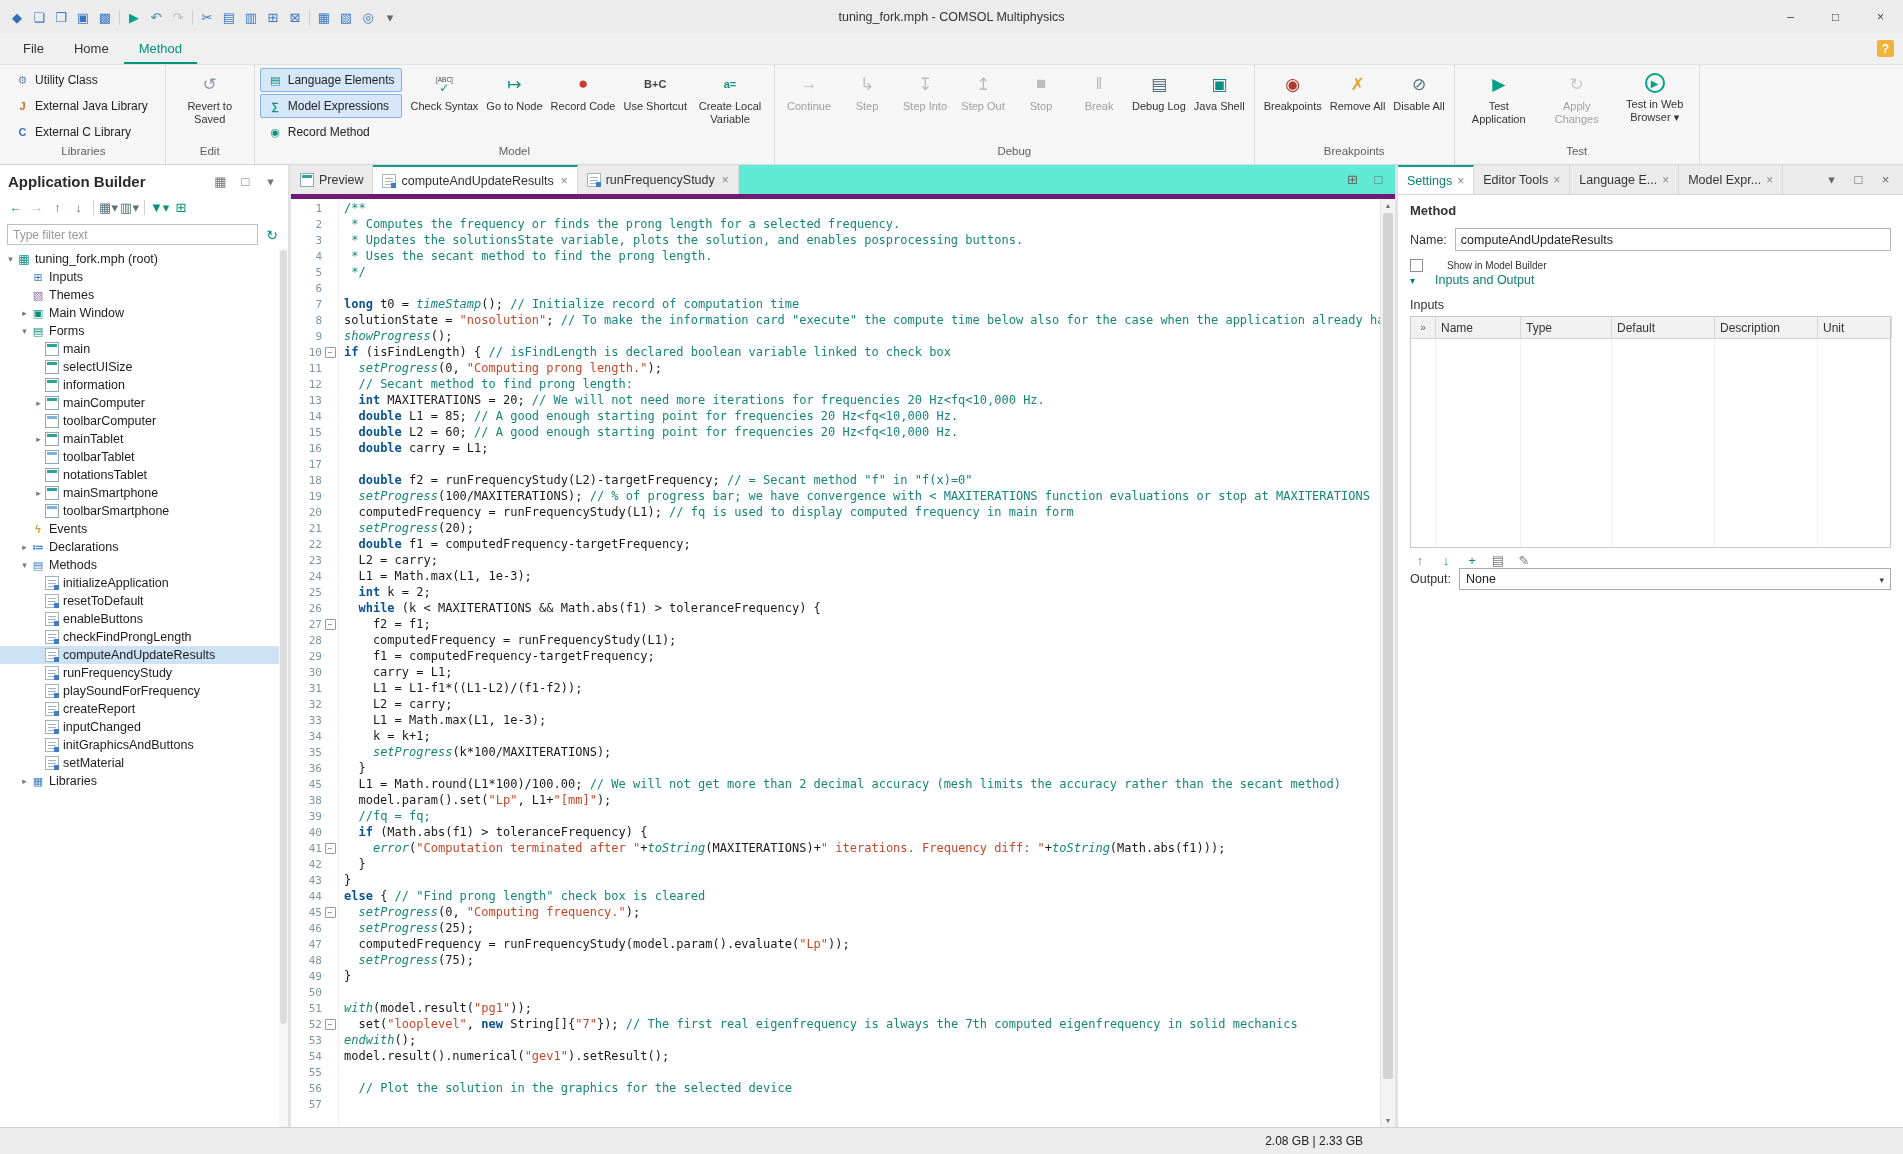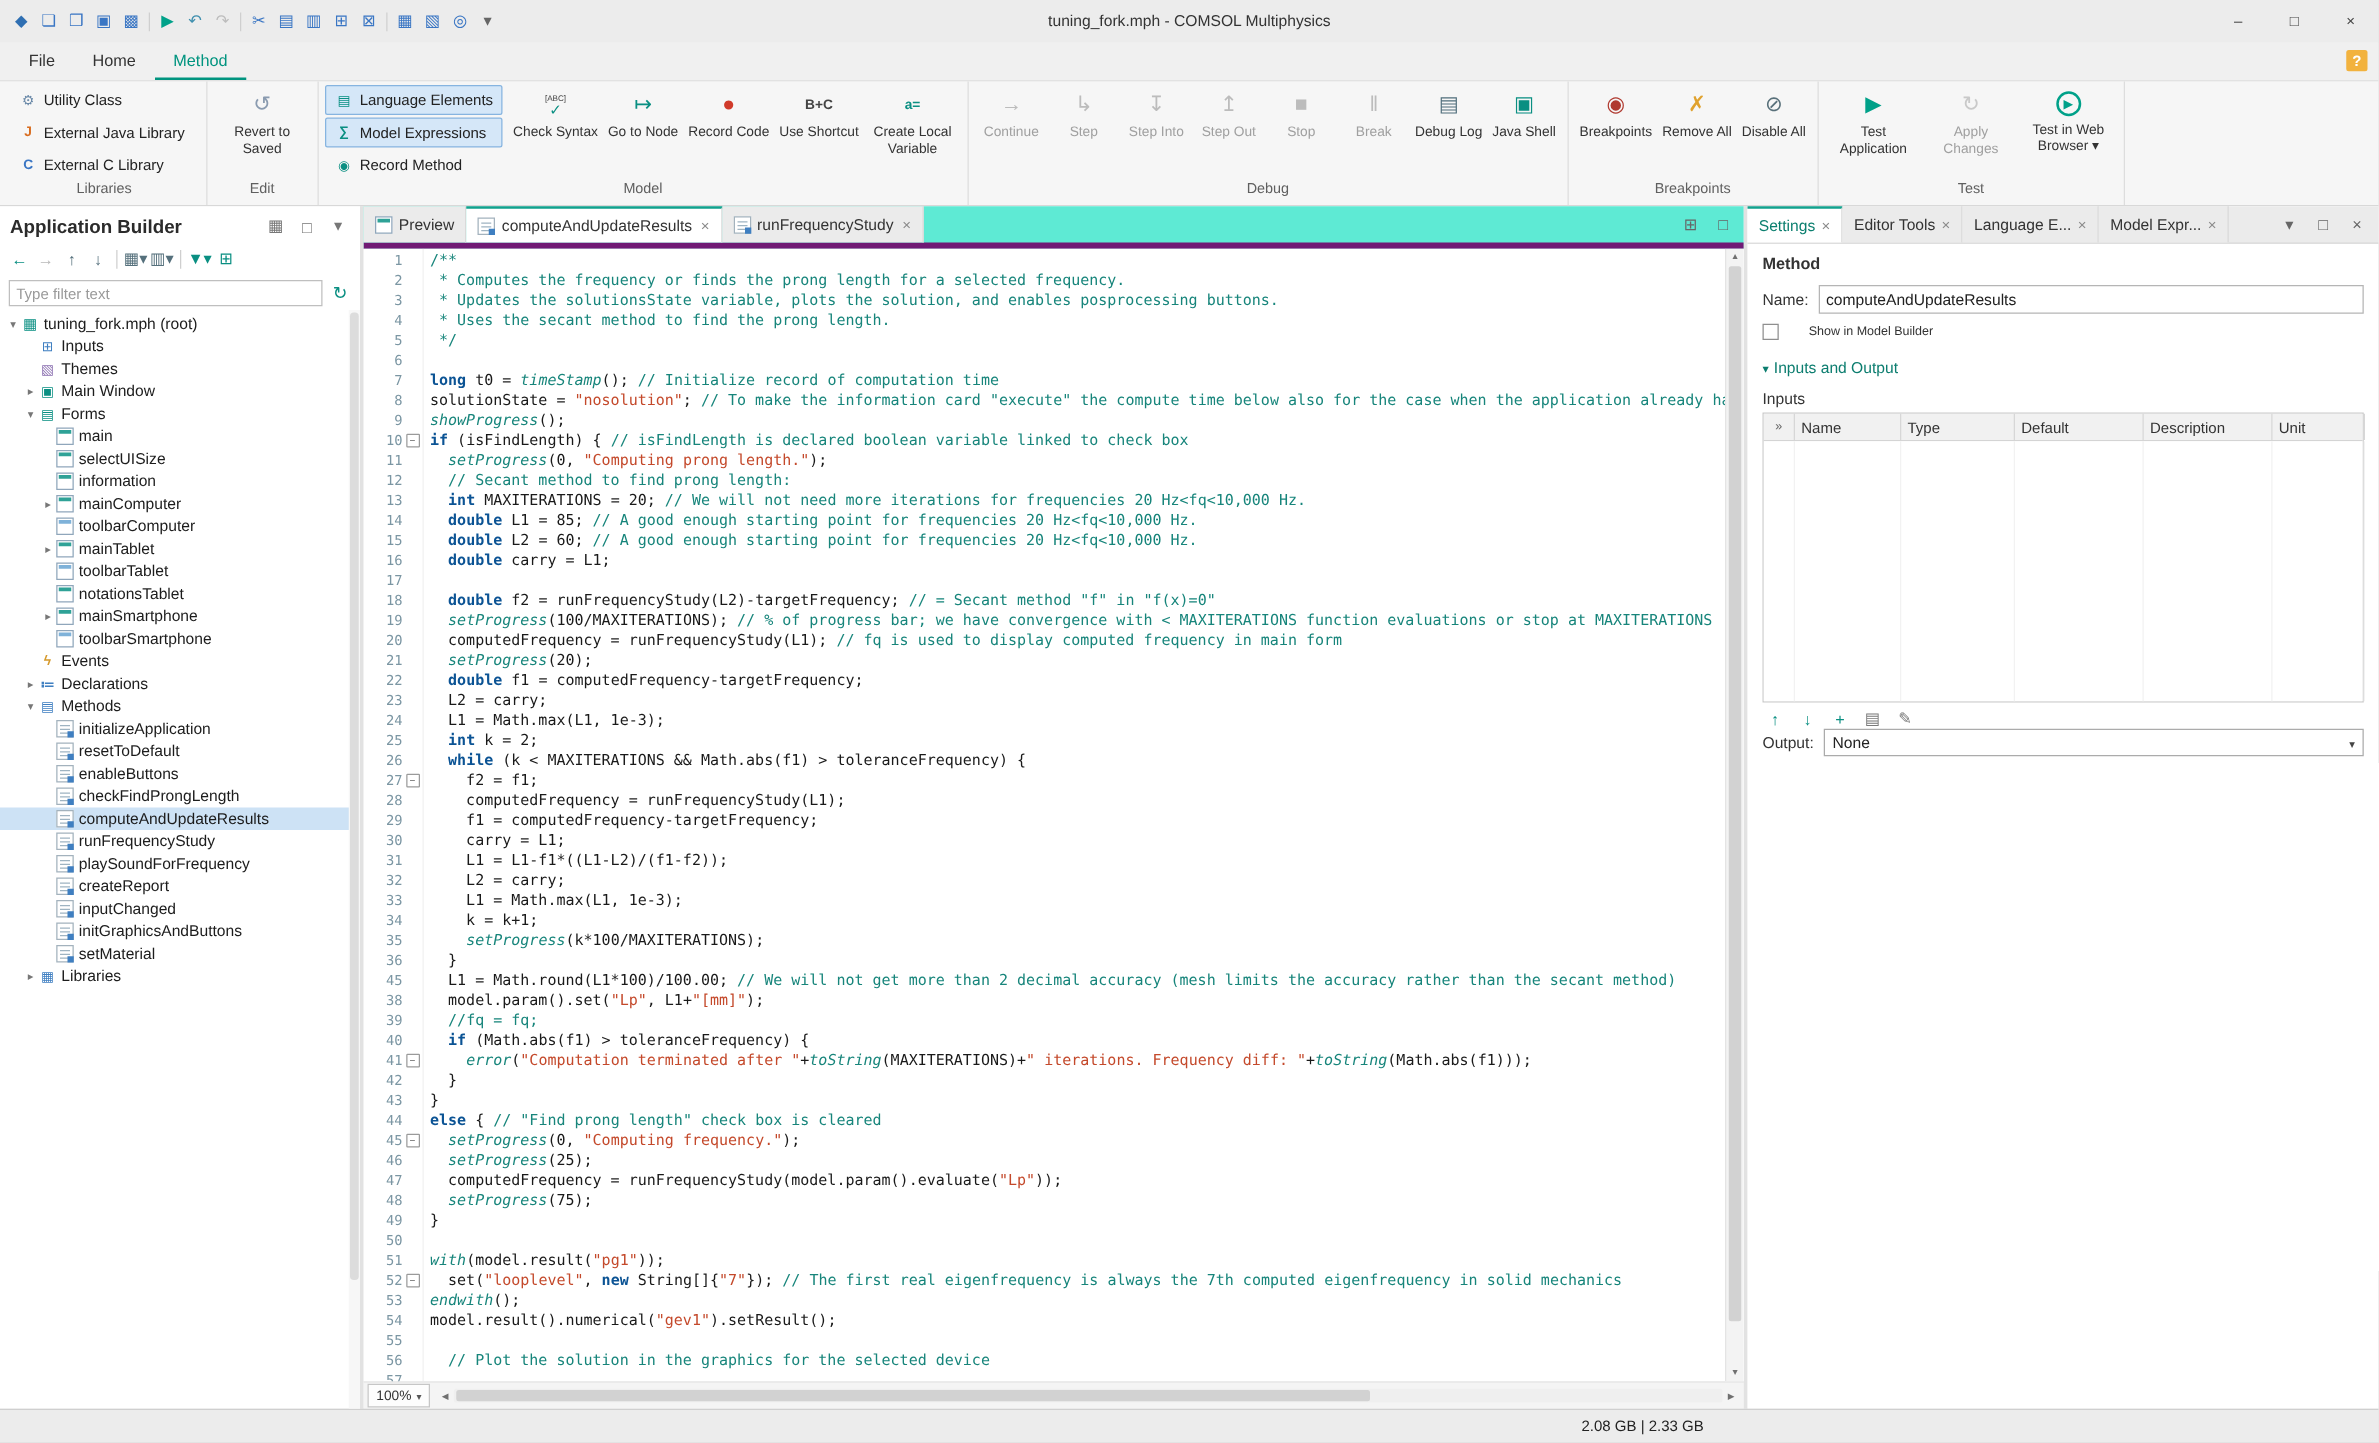--- a/index.html
+++ b/index.html
@@ -116,21 +116,21 @@
   .rt{display:flex;align-items:center;gap:5px;padding:0 9px;border-right:1px solid #d9d9d9;font-size:12.5px;color:#333;background:#ebebeb;box-sizing:border-box}
   .rt.active{background:#fff;border-top:2px solid #12a18d;color:#0b7f6f}
   .rtclose{color:#8a8a8a;font-size:12px}
   .rtabicons{margin-left:auto;display:flex;gap:8px;align-items:center;padding-right:8px;color:#666;font-size:11px}
   .settings{flex:1;padding:8px 12px;overflow:hidden}
   .sec-title{font-size:13px;color:#333;font-weight:600}
   .name-row{display:flex;align-items:center;gap:8px;margin-top:10px;font-size:12.5px;color:#333}
   .name-row input{flex:1;height:21px;border:1px solid #b5b5b5;padding:0 5px;font-size:12.5px;color:#222;font-family:inherit}
   .cb-row{display:flex;align-items:center;gap:24px;margin-top:8px;font-size:10px;color:#333}
   .cb{width:13px;height:13px;border:1px solid #8f8f8f;background:#fff;flex:none;box-sizing:border-box}
-  .io-head{display:flex;align-items:flex-end;gap:4px;margin-top:15px;color:#0c7d6f;font-size:12.5px}
+  .io-head{display:flex;align-items:flex-end;gap:20px;margin-top:1px;color:#0c7d6f;font-size:12.5px}
   .io-chev::before{content:"▾";font-size:10px}
   .inputs-label{margin:11px 0 4px;font-size:12.5px;color:#333}
   .itable{border:1px solid #c9c9c9}
   .ithead{display:flex;height:21px;background:#f1f1f1;border-bottom:1px solid #d4d4d4;font-size:12px;color:#333}
   .ith{padding:0 5px;border-right:1px solid #d7d7d7;height:100%;display:inline-flex;align-items:center;box-sizing:border-box;flex:none}
   .ith.icell{justify-content:center;color:#666;font-size:10px}
   .ith.fill{flex:1;border-right:none}
   .itbody{display:flex;height:208px;background:#fff}
   .itb{border-right:1px solid #f2f2f2;height:100%;box-sizing:border-box;flex:none}
   .itb.fill{flex:1;border-right:none}
@@ -839,33 +839,20 @@
             <div class="cl">model.result().numerical(<span class="ts">"gev1"</span>).setResult();</div>
             <div class="cl"></div>
             <div class="cl">  <span class="tc">// Plot the solution in the graphics for the selected device</span></div>
           </div>
         <div class="vscroll">
           <span class="varrow up"></span>
           <div class="vthumb"></div>
           <span class="varrow down"></span>
         </div>
       </div>
-      <div class="ebottom">
-        <div class="zoom">
-          <span>100%</span>
-          <span class="zchev"></span>
-        </div>
-        <div class="hscroll">
-          <span class="harrow left"></span>
-          <div class="htrack">
-            <div class="hthumb"></div>
-          </div>
-          <span class="harrow right"></span>
-        </div>
-      </div>
     </div>
 
     <div class="split"></div>
 
     <div class="rpanel">
       <div class="rtabbar">
         <div class="rtablist">
             <div class="rt active">
               <span class="rtlabel">Settings</span>
               <span class="rtclose">×</span>

